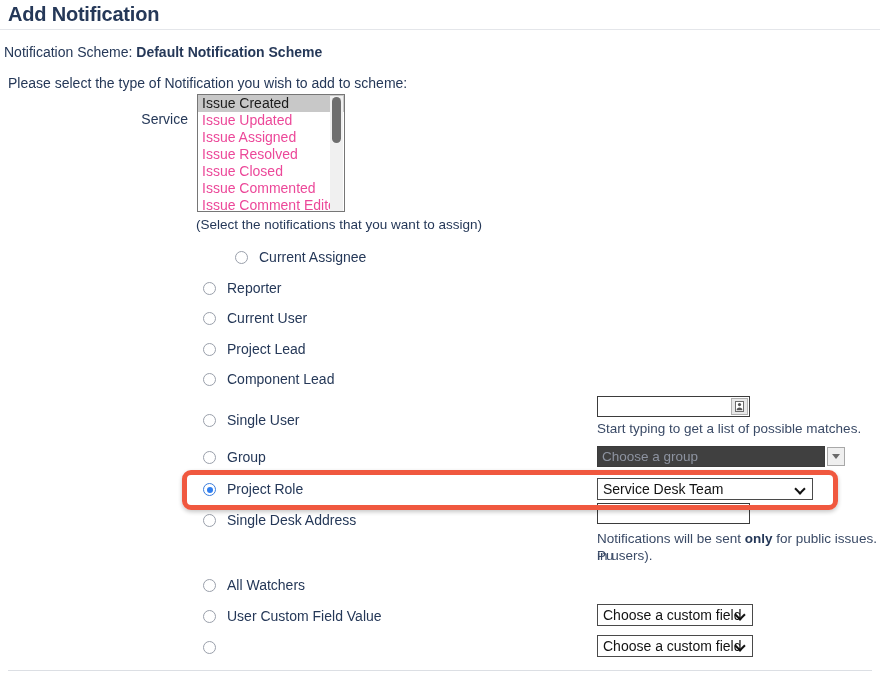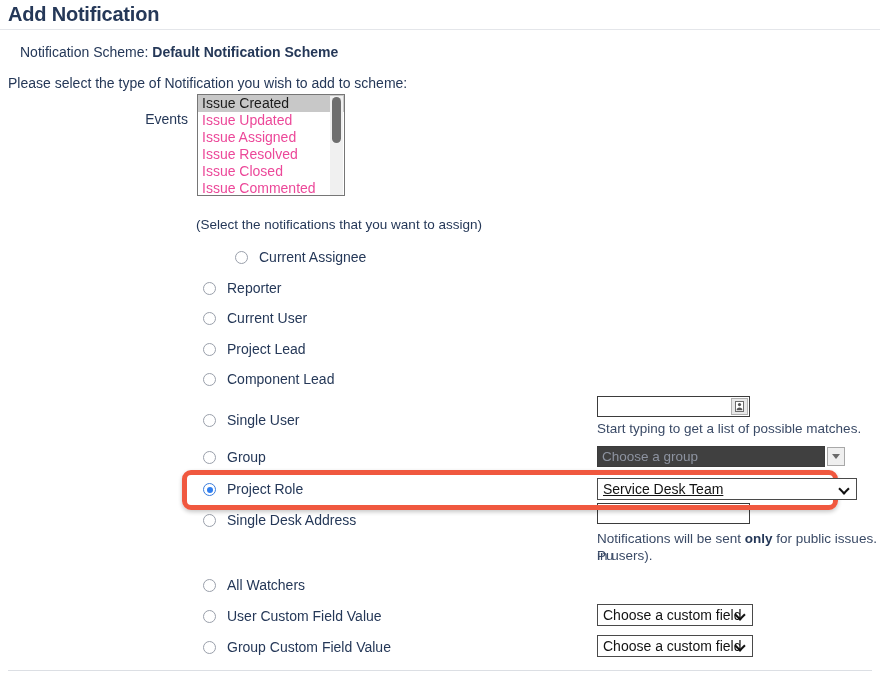--- a/index.html
+++ b/index.html
@@ -28,21 +28,21 @@
     letter-spacing: -0.2px;
   }
   .title-rule {
     border-bottom: 1px solid #e4e6ea;
     margin: 0;
     height: 1px;
   }
 
   
   .scheme-line {
-    padding: 13px 0 0 20px;
+    padding: 13px 0 0 4px;
     font-size: 14px;
     color: #253858;
     line-height: 18px;
   }
   .scheme-line b { font-weight: bold; }
 
   .instruction {
     padding: 13px 0 0 8px;
     font-size: 14px;
     color: #253858;
@@ -62,21 +62,21 @@
     width: 78px;
     text-align: right;
     font-size: 14px;
     color: #253858;
   }
   .events-list {
     position: absolute;
     left: 197px;
     top: 94px;
     width: 148px;
-    height: 102px;
+    height: 118px;
     border: 1px solid #767676;
     background: #ffffff;
     box-sizing: border-box;
     overflow: hidden;
     font-size: 14px;
   }
   .events-list .opt {
     padding: 0 4px;
     line-height: 17px;
     height: 17px;
@@ -293,21 +293,21 @@
 <div class="title-rule"></div>
 
 <div class="scheme-line">
   <span>Notification Scheme:</span>
   <b>Default Notification Scheme</b>
 </div>
 
 <div class="instruction">Please select the type of Notification you wish to add to scheme:</div>
 
 <div class="events-row">
-  <div class="events-label">Events</div>
+  <div class="events-label">Service</div>
 </div>
 
 <div class="events-list" id="events-listbox">
   <div class="opt selected">Issue Created</div>
     <div class="opt">Issue Updated</div>
     <div class="opt">Issue Assigned</div>
     <div class="opt">Issue Resolved</div>
     <div class="opt">Issue Closed</div>
     <div class="opt">Issue Commented</div>
     <div class="opt">Issue Comment Edited</div>
@@ -358,41 +358,40 @@
     <div class="opt-row" style="top: 336px;">
       <span class="radio"></span>
       <span class="opt-label">All Watchers</span>
     </div>
     <div class="opt-row" style="top: 367px;">
       <span class="radio"></span>
       <span class="opt-label">User Custom Field Value</span>
     </div>
     <div class="opt-row" style="top: 398px;">
       <span class="radio"></span>
-      <span class="opt-label">Group Custom Field Value</span>
     </div>
   </div>
 
 <div class="text-input above" style="top:396px;">
   <div class="picker-btn">
     <svg width="9" height="11" viewBox="0 0 9 11" aria-hidden="true">
       <rect x="0.5" y="0.5" width="8" height="10" fill="#ffffff" stroke="#6b6b6b"></rect>
       <circle cx="4.5" cy="3.6" r="1.6" fill="#555555"></circle>
       <path d="M1.6 9.2c0-1.7 1.3-2.6 2.9-2.6s2.9 0.9 2.9 2.6z" fill="#555555"></path>
     </svg>
   </div>
 </div>
 <div class="helper above" style="top:420px; width:280px;">Start typing to get a list of possible matches.</div>
 
 <div class="combo above" style="top:446px;">Choose a group</div>
 <div class="combo-arrow above" style="top:447px;">
     <i></i>
   </div>
 
-<div class="dropdown above" style="left:597px; top:478px; width:260px;text-decoration:underline;">
+<div class="dropdown above" style="left:597px; top:478px; width:216px;">
   <span>Service Desk Team</span>
   <span class="chev"></span>
 </div>
 
 <div class="text-input" style="top:503px; width:153px;"></div>
 <div class="helper above" style="top:530px; width:300px;">
   <span>Notifications will be sent </span><b>only</b><span> for public issues. Pu</span>
 </div>
 <div class="helper above" style="top:547px; width:300px;">in users).</div>
 

